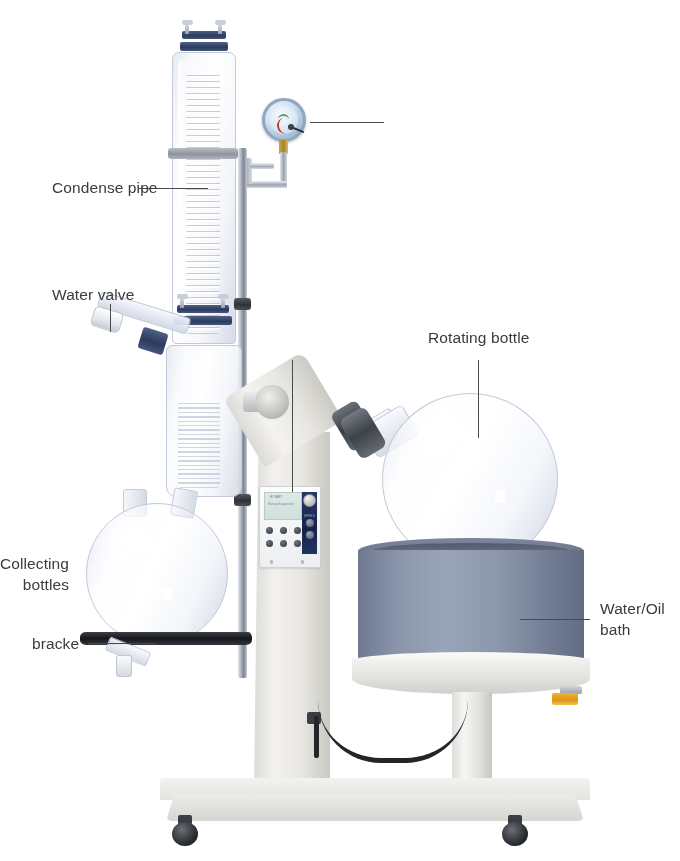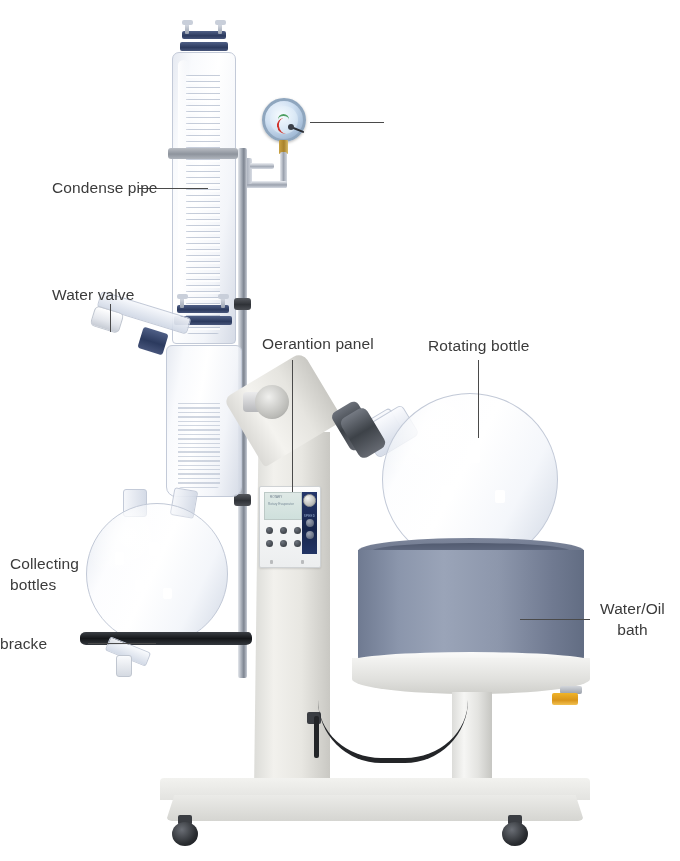--- a/index.html
+++ b/index.html
@@ -657,25 +657,24 @@
   <div class="leader v" style="left:292px;top:360px;height:132px;"></div>
   <div class="leader v" style="left:478px;top:360px;height:78px;"></div>
   <div class="leader h" style="left:88px;top:643px;width:68px;"></div>
   <div class="leader h" style="left:520px;top:619px;width:70px;"></div>
 
 
   <div class="label" style="left:28px;top:177px;margin-left:24px;">Condense pipe</div>
 
   <div class="label" style="left:52px;top:284px;">Water valve</div>
 
-  <div class="label" style="left:262px;top:333px;">Oerantion panel</div>
-
-  <div class="label" style="left:428px;top:335px;">Rotating bottle</div>
-
-  <div class="label" style="left:10px;top:553px;">Collecting
+
+  <div class="label" style="left:428px;top:327px;">Rotating bottle</div>
+
+  <div class="label" style="left:0;top:553px;text-align:right;">Collecting
 bottles</div>
 
-  <div class="label" style="left:0;top:633px;text-align:right;">bracke</div>
-
-  <div class="label" style="left:600px;top:598px;text-align:center;">Water/Oil
+  <div class="label" style="left:32px;top:633px;text-align:right;">bracke</div>
+
+  <div class="label" style="left:600px;top:598px;">Water/Oil
 bath</div>
 
 </div>
 
 </body></html>

